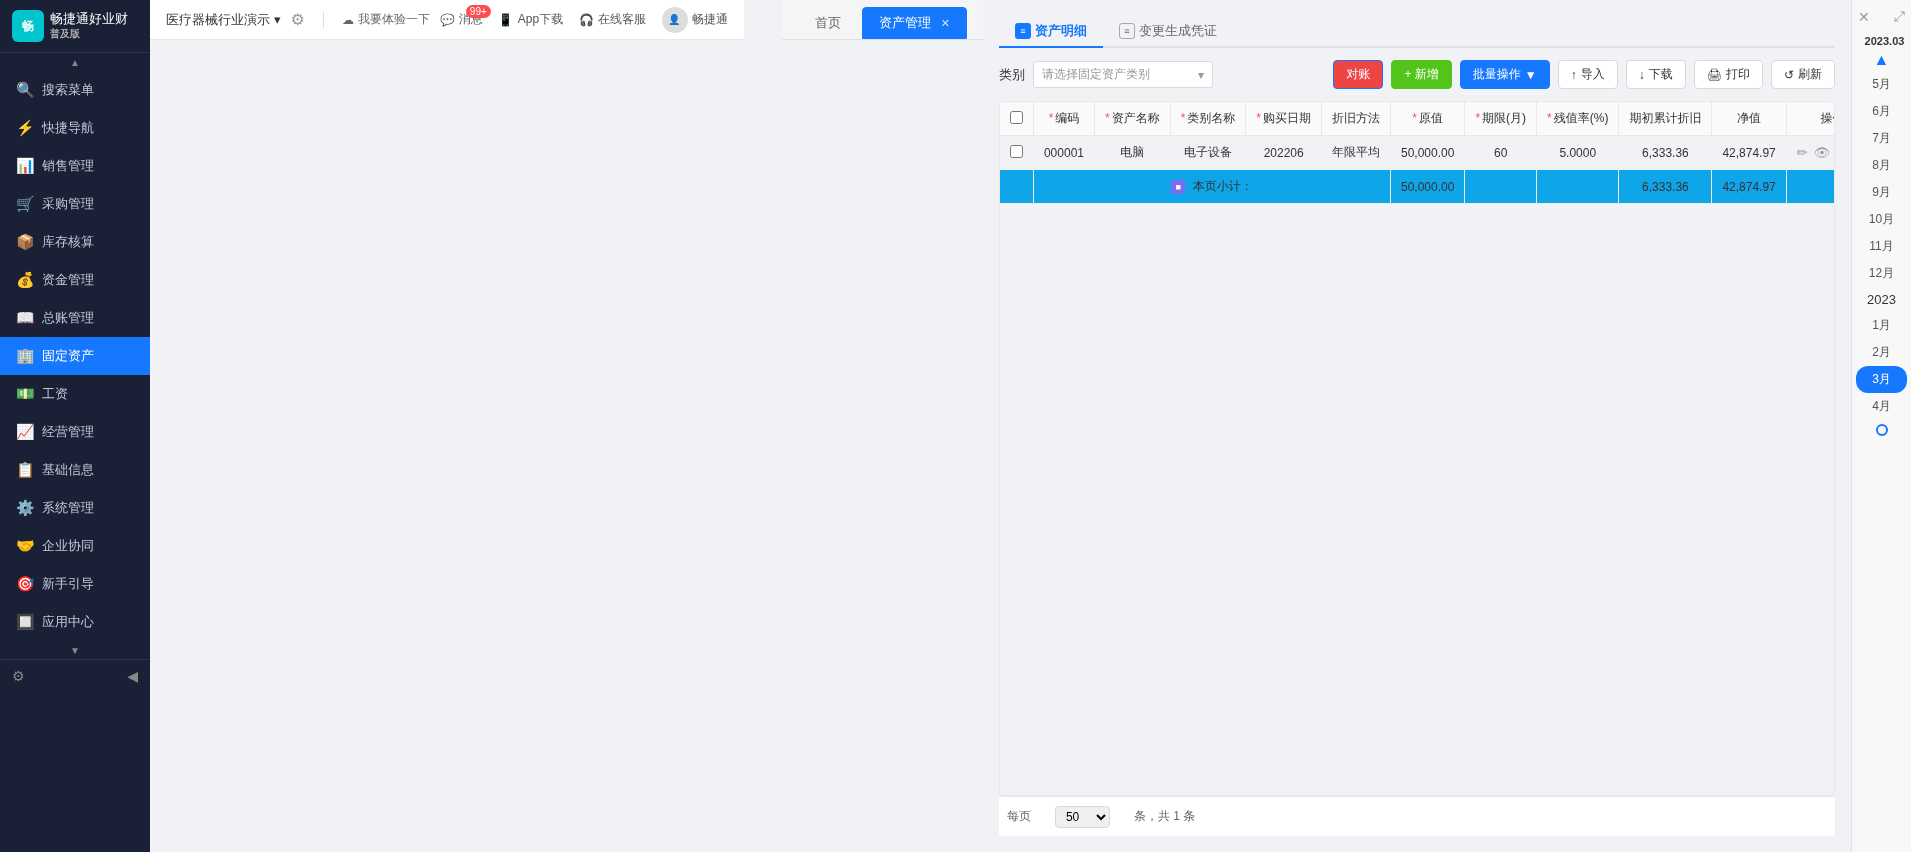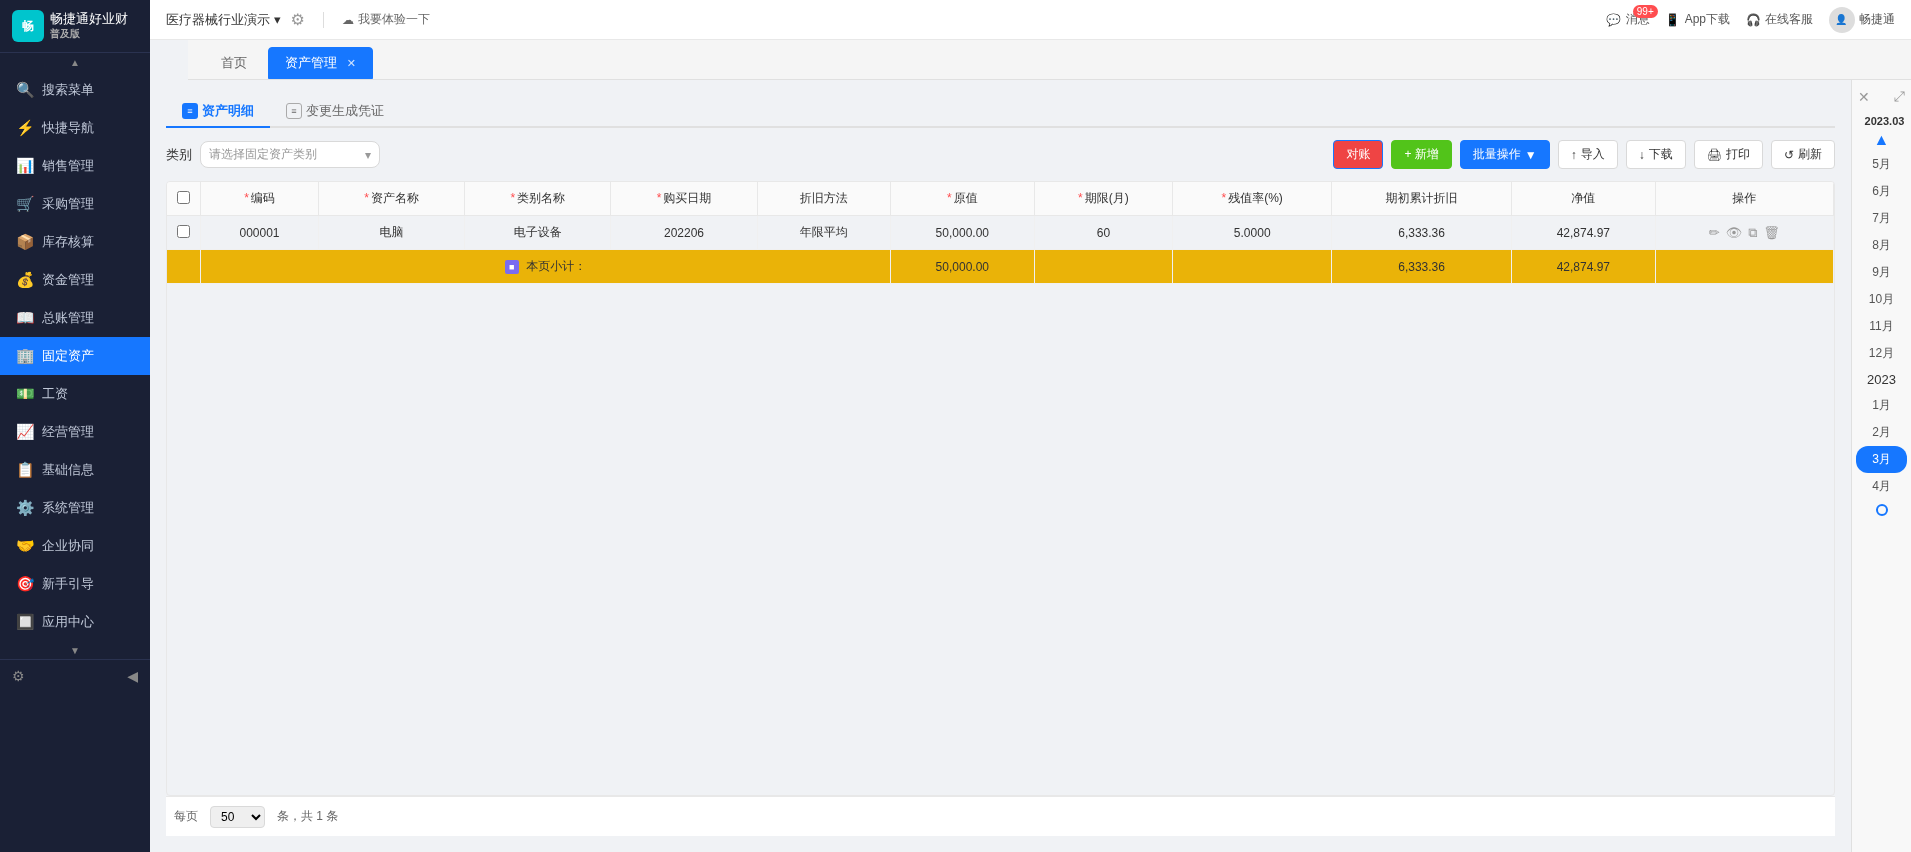--- a/index.html
+++ b/index.html
@@ -56,21 +56,21 @@
       align-items: center;
       justify-content: space-between;
       padding: 8px 12px;
     }
     .sidebar-bottom-icon { color: #888; cursor: pointer; font-size: 14px; }
 
     
     .main-area {
       flex: 1;
       display: flex;
-      flex-direction: column;
+      flex-direction: row;
       height: 852px;
       overflow: hidden;
     }
 
     
     .topbar {
       height: 40px;
       background: white;
       display: flex;
       align-items: center;
@@ -187,21 +187,21 @@
     
     .toolbar {
       display: flex;
       align-items: center;
       gap: 8px;
       margin-bottom: 12px;
     }
     .toolbar-label { font-size: 13px; color: #333; }
     .toolbar-select {
       display: flex; align-items: center; gap: 4px;
-      border: 1px solid #d9d9d9; border-radius: 8px;
+      border: 1px solid #d9d9d9; border-radius: 3px;
       padding: 4px 8px;
       font-size: 12px; color: #999;
       background: white; cursor: pointer; min-width: 180px;
     }
     .toolbar-right { margin-left: auto; display: flex; gap: 8px; align-items: center; }
     .btn {
       padding: 5px 12px;
       border-radius: 4px;
       font-size: 12px;
       cursor: pointer;
@@ -231,42 +231,42 @@
       text-align: center;
     }
     thead th .required { color: #ff4d4f; margin-right: 2px; }
     tbody tr td {
       padding: 8px 10px;
       border-bottom: 1px solid #f0f0f0;
       border-right: 1px solid #f0f0f0;
       text-align: center;
       color: #333;
     }
-    .subtotal-row td { background: #eab308; color: #333; font-size: 12px; margin-left: 11px; }
+    .subtotal-row td { background: #0ea5e9; color: #333; font-size: 12px; margin-left: 11px; }
     .subtotal-icon {
       display: inline-block; width: 14px; height: 14px;
       background: #7a6cf0; border-radius: 2px;
       color: white; font-size: 9px; line-height: 14px; text-align: center;
       margin-right: 4px;
     }
     .action-icons { display: flex; gap: 6px; justify-content: center; }
     .action-icon { color: #999; cursor: pointer; font-size: 13px; }
     .checkbox-cell { width: 32px; }
 
     
     .pagination {
       height: 40px;
       display: flex;
       align-items: center;
       padding: 0 8px;
       font-size: 12px;
       color: #666;
       border-top: 1px solid #e8e8e8;
       background: white;
-      gap: 12px;
+      gap: 24px;
     }
     .page-select {
       border: 1px solid #d9d9d9; border-radius: 4px;
       padding: 2px 6px; font-size: 12px;
     }
 
     
     .right-panel {
       width: 60px;
       background: #f8f8f8;

